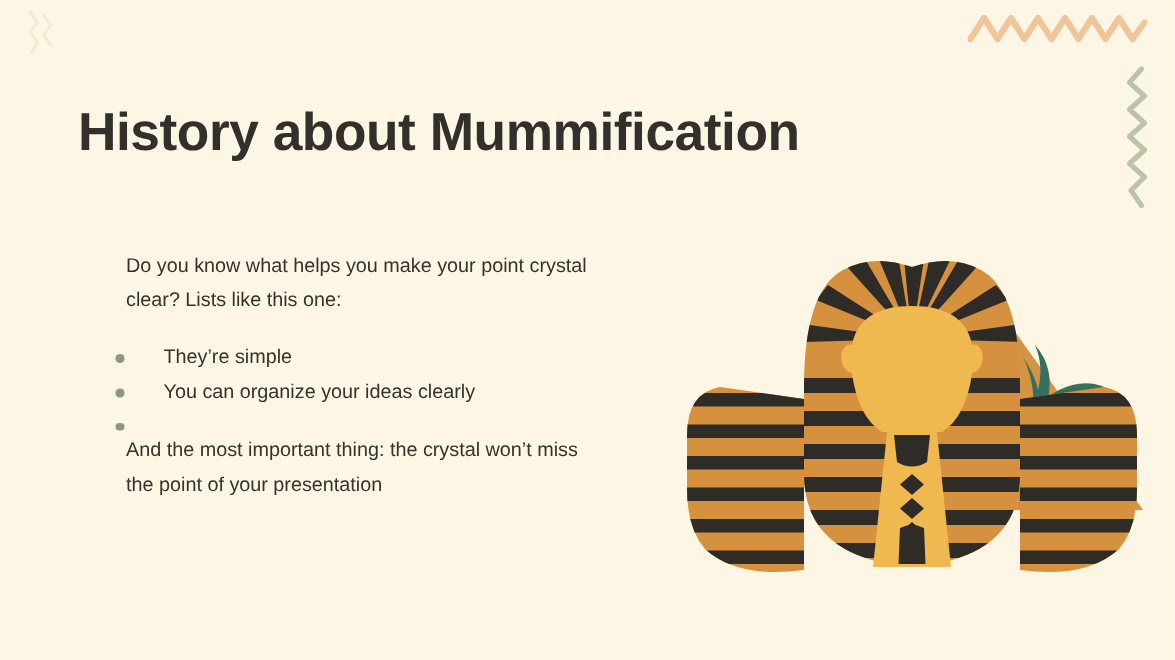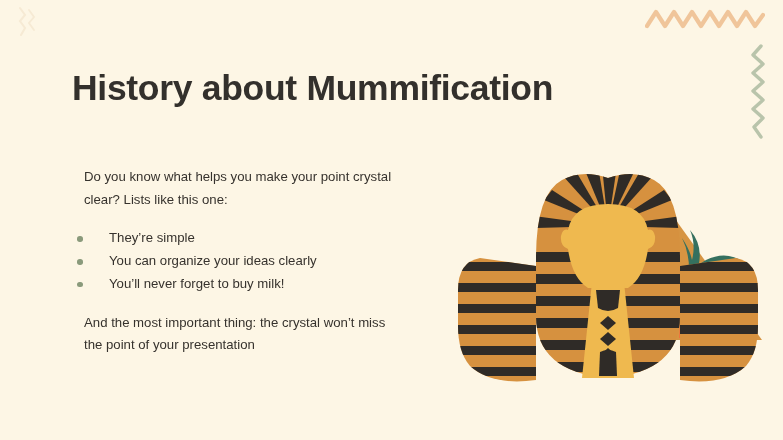--- a/index.html
+++ b/index.html
@@ -25,21 +25,21 @@
     position: absolute;
     pointer-events: none;
   }
   #deco-corner-squiggle { left: 14px;  top: 6px;  }
   #deco-zigzag-top      { left: 645px; top: 6px;  }
   #deco-zigzag-right    { left: 748px; top: 44px; }
 
   
   #title {
     position: absolute;
-    left: 72px;
+    left: 52px;
     top: 44px;
     width: 640px;
     font-size: 35.5px;
     font-weight: bold;
     letter-spacing: -0.3px;
     color: #33302c;
     line-height: 1.18;
     white-space: nowrap;
   }
 
@@ -120,21 +120,20 @@
       <li>
         <span class="dot"></span>
         <span>They’re simple</span>
       </li>
       <li>
         <span class="dot"></span>
         <span>You can organize your ideas clearly</span>
       </li>
       <li>
         <span class="dot"></span>
-        <span>You’ll never forget to buy milk!</span>
       </li>
     </ul>
 
     <p class="para" id="closing-paragraph">And the most important thing: the crystal won’t miss the point of your presentation</p>
   </div>
 
   <div id="illustration">
     <svg width="344" height="230" viewBox="0 0 344 230">
 
       <g>

